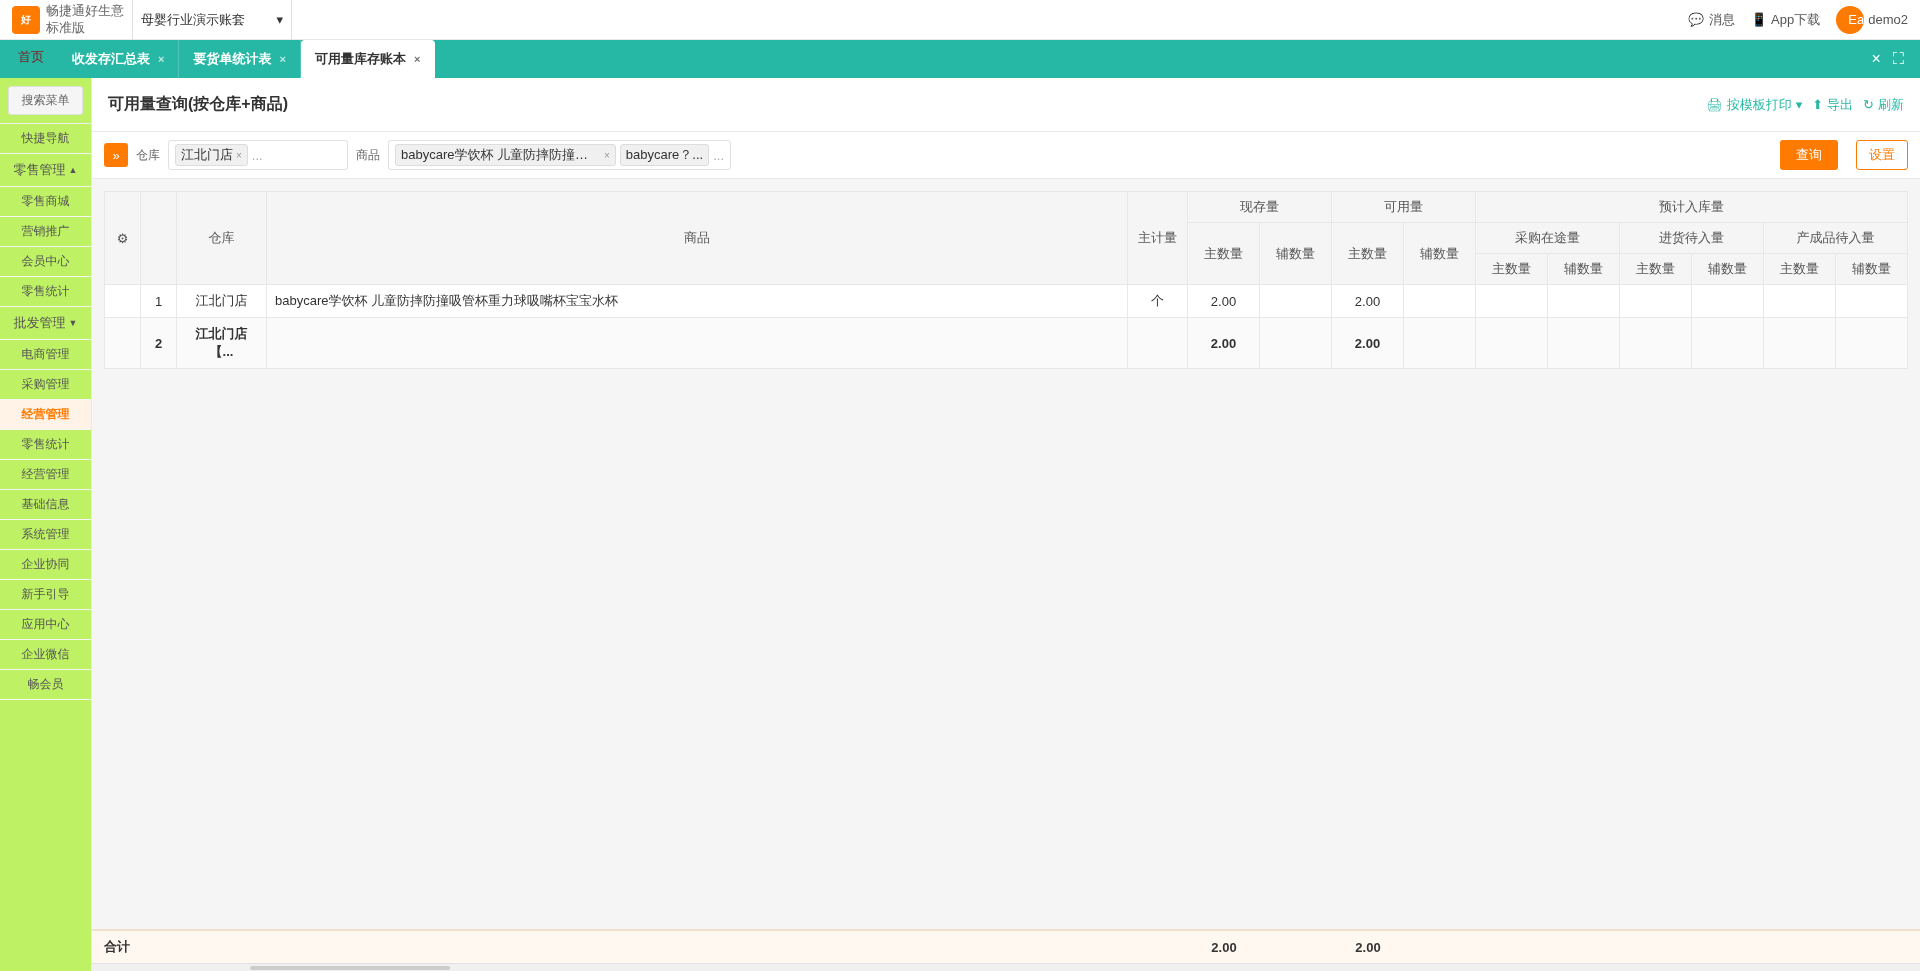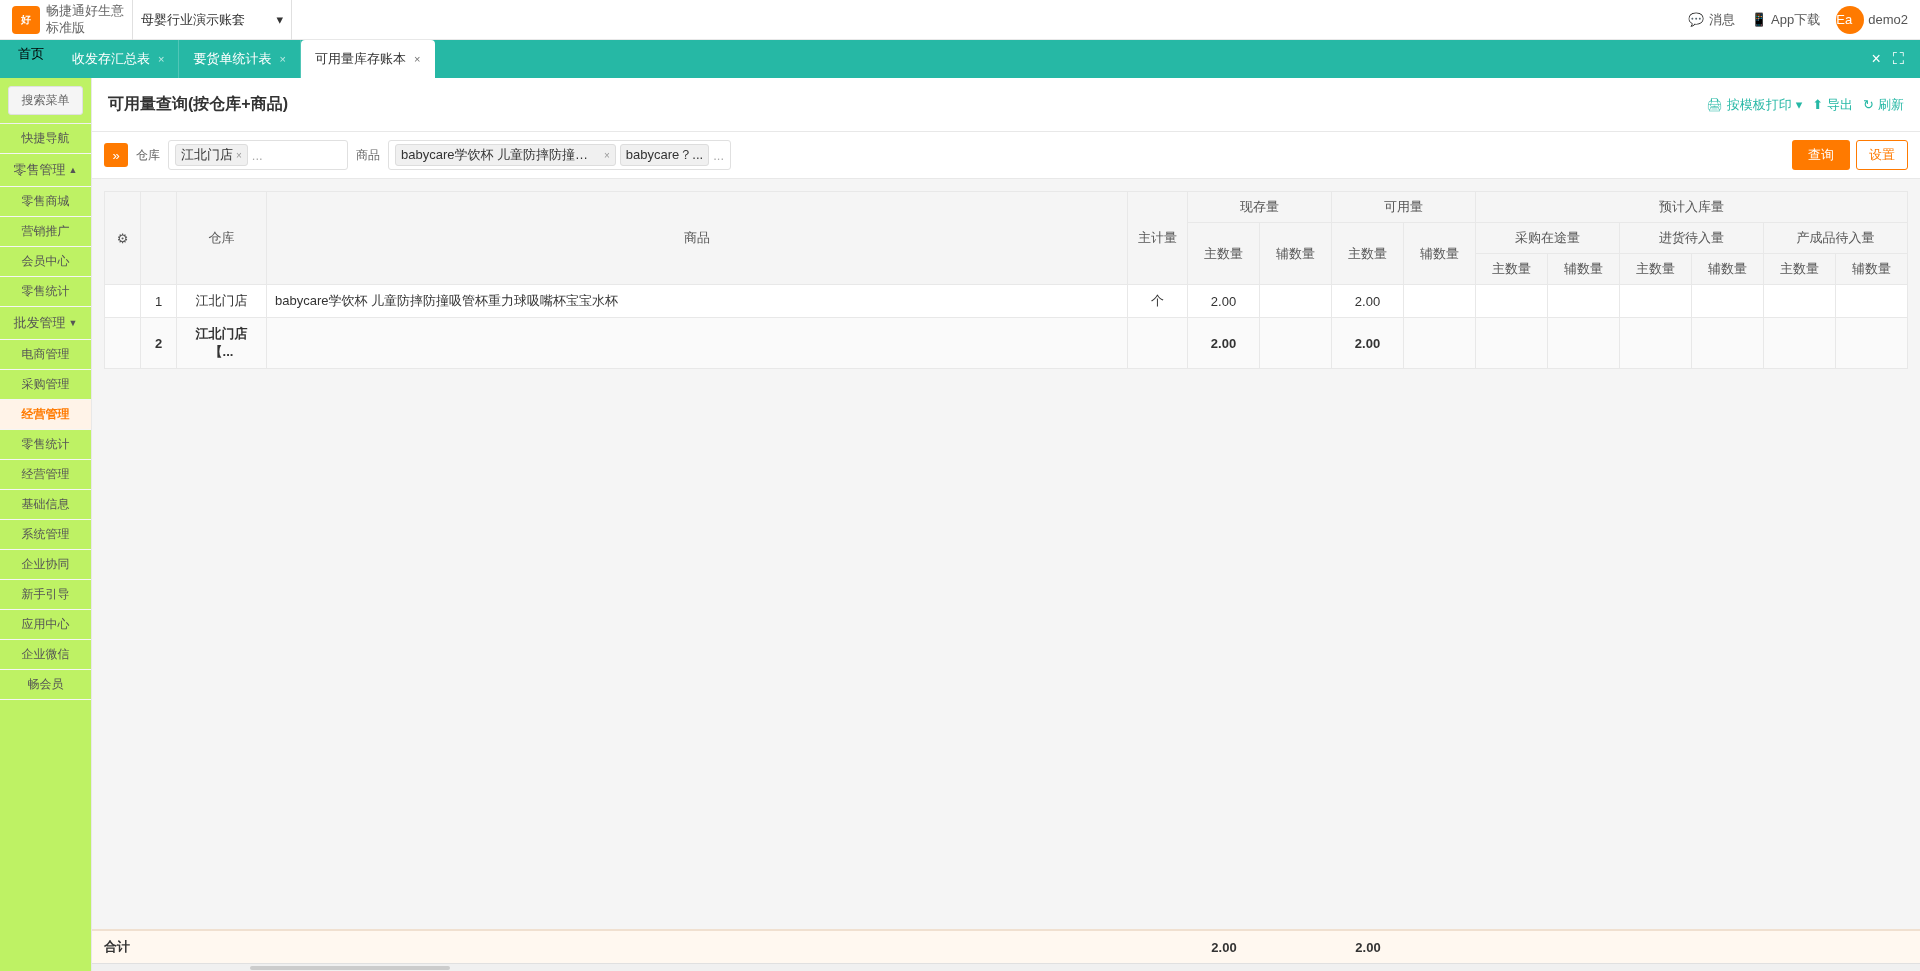--- a/index.html
+++ b/index.html
@@ -69,21 +69,21 @@
       cursor: pointer;
       font-size: 12px;
     }
     .avatar {
       width: 28px;
       height: 28px;
       border-radius: 50%;
       background: #ff7a00;
       display: flex;
       align-items: center;
-      justify-content: flex-start;
+      justify-content: flex-end;
       color: white;
       font-size: 11px;
       overflow: hidden;
     }
 
     
     .nav-tabs {
       height: 38px;
       background: #26b8a5;
       display: flex;
@@ -94,36 +94,37 @@
     .nav-tab {
       display: flex;
       align-items: center;
       padding: 0 14px;
       color: #fff;
       cursor: pointer;
       font-size: 13px;
       gap: 6px;
       white-space: nowrap;
       border-right: 1px solid rgba(255,255,255,0.2);
+      font-weight: bold;
     }
     .nav-tab.active {
       background: #fff;
       color: #333;
       border-radius: 4px 4px 0 0;
     }
     .nav-tab .close-btn {
       font-size: 11px;
       opacity: 0.7;
       margin-left: 2px;
     }
     .nav-tab-home {
       display: flex;
-      align-items: flex-start;
-      padding: 5px 14px;
-      color: #000000;
+      align-items: flex-end;
+      padding: 12px 14px;
+      color: #7f1d1d;
       cursor: pointer;
       font-size: 13px;
     }
     .nav-right {
       margin-left: auto;
       display: flex;
       align-items: center;
       gap: 4px;
       padding-right: 8px;
     }
@@ -275,21 +276,21 @@
       color: #333;
       display: flex;
       align-items: center;
       gap: 3px;
       white-space: nowrap;
     }
     .filter-tag .rm { color: #999; cursor: pointer; font-size: 10px; }
     .filter-dots { color: #aaa; }
     .filter-actions {
       display: flex;
-      gap: 6px;
+      gap: 18px;
       margin-left: auto;
     }
     .btn-query {
       background: #ff7a00;
       color: white;
       border: none;
       border-radius: 3px;
       padding: 5px 16px;
       cursor: pointer;
       font-size: 13px;

